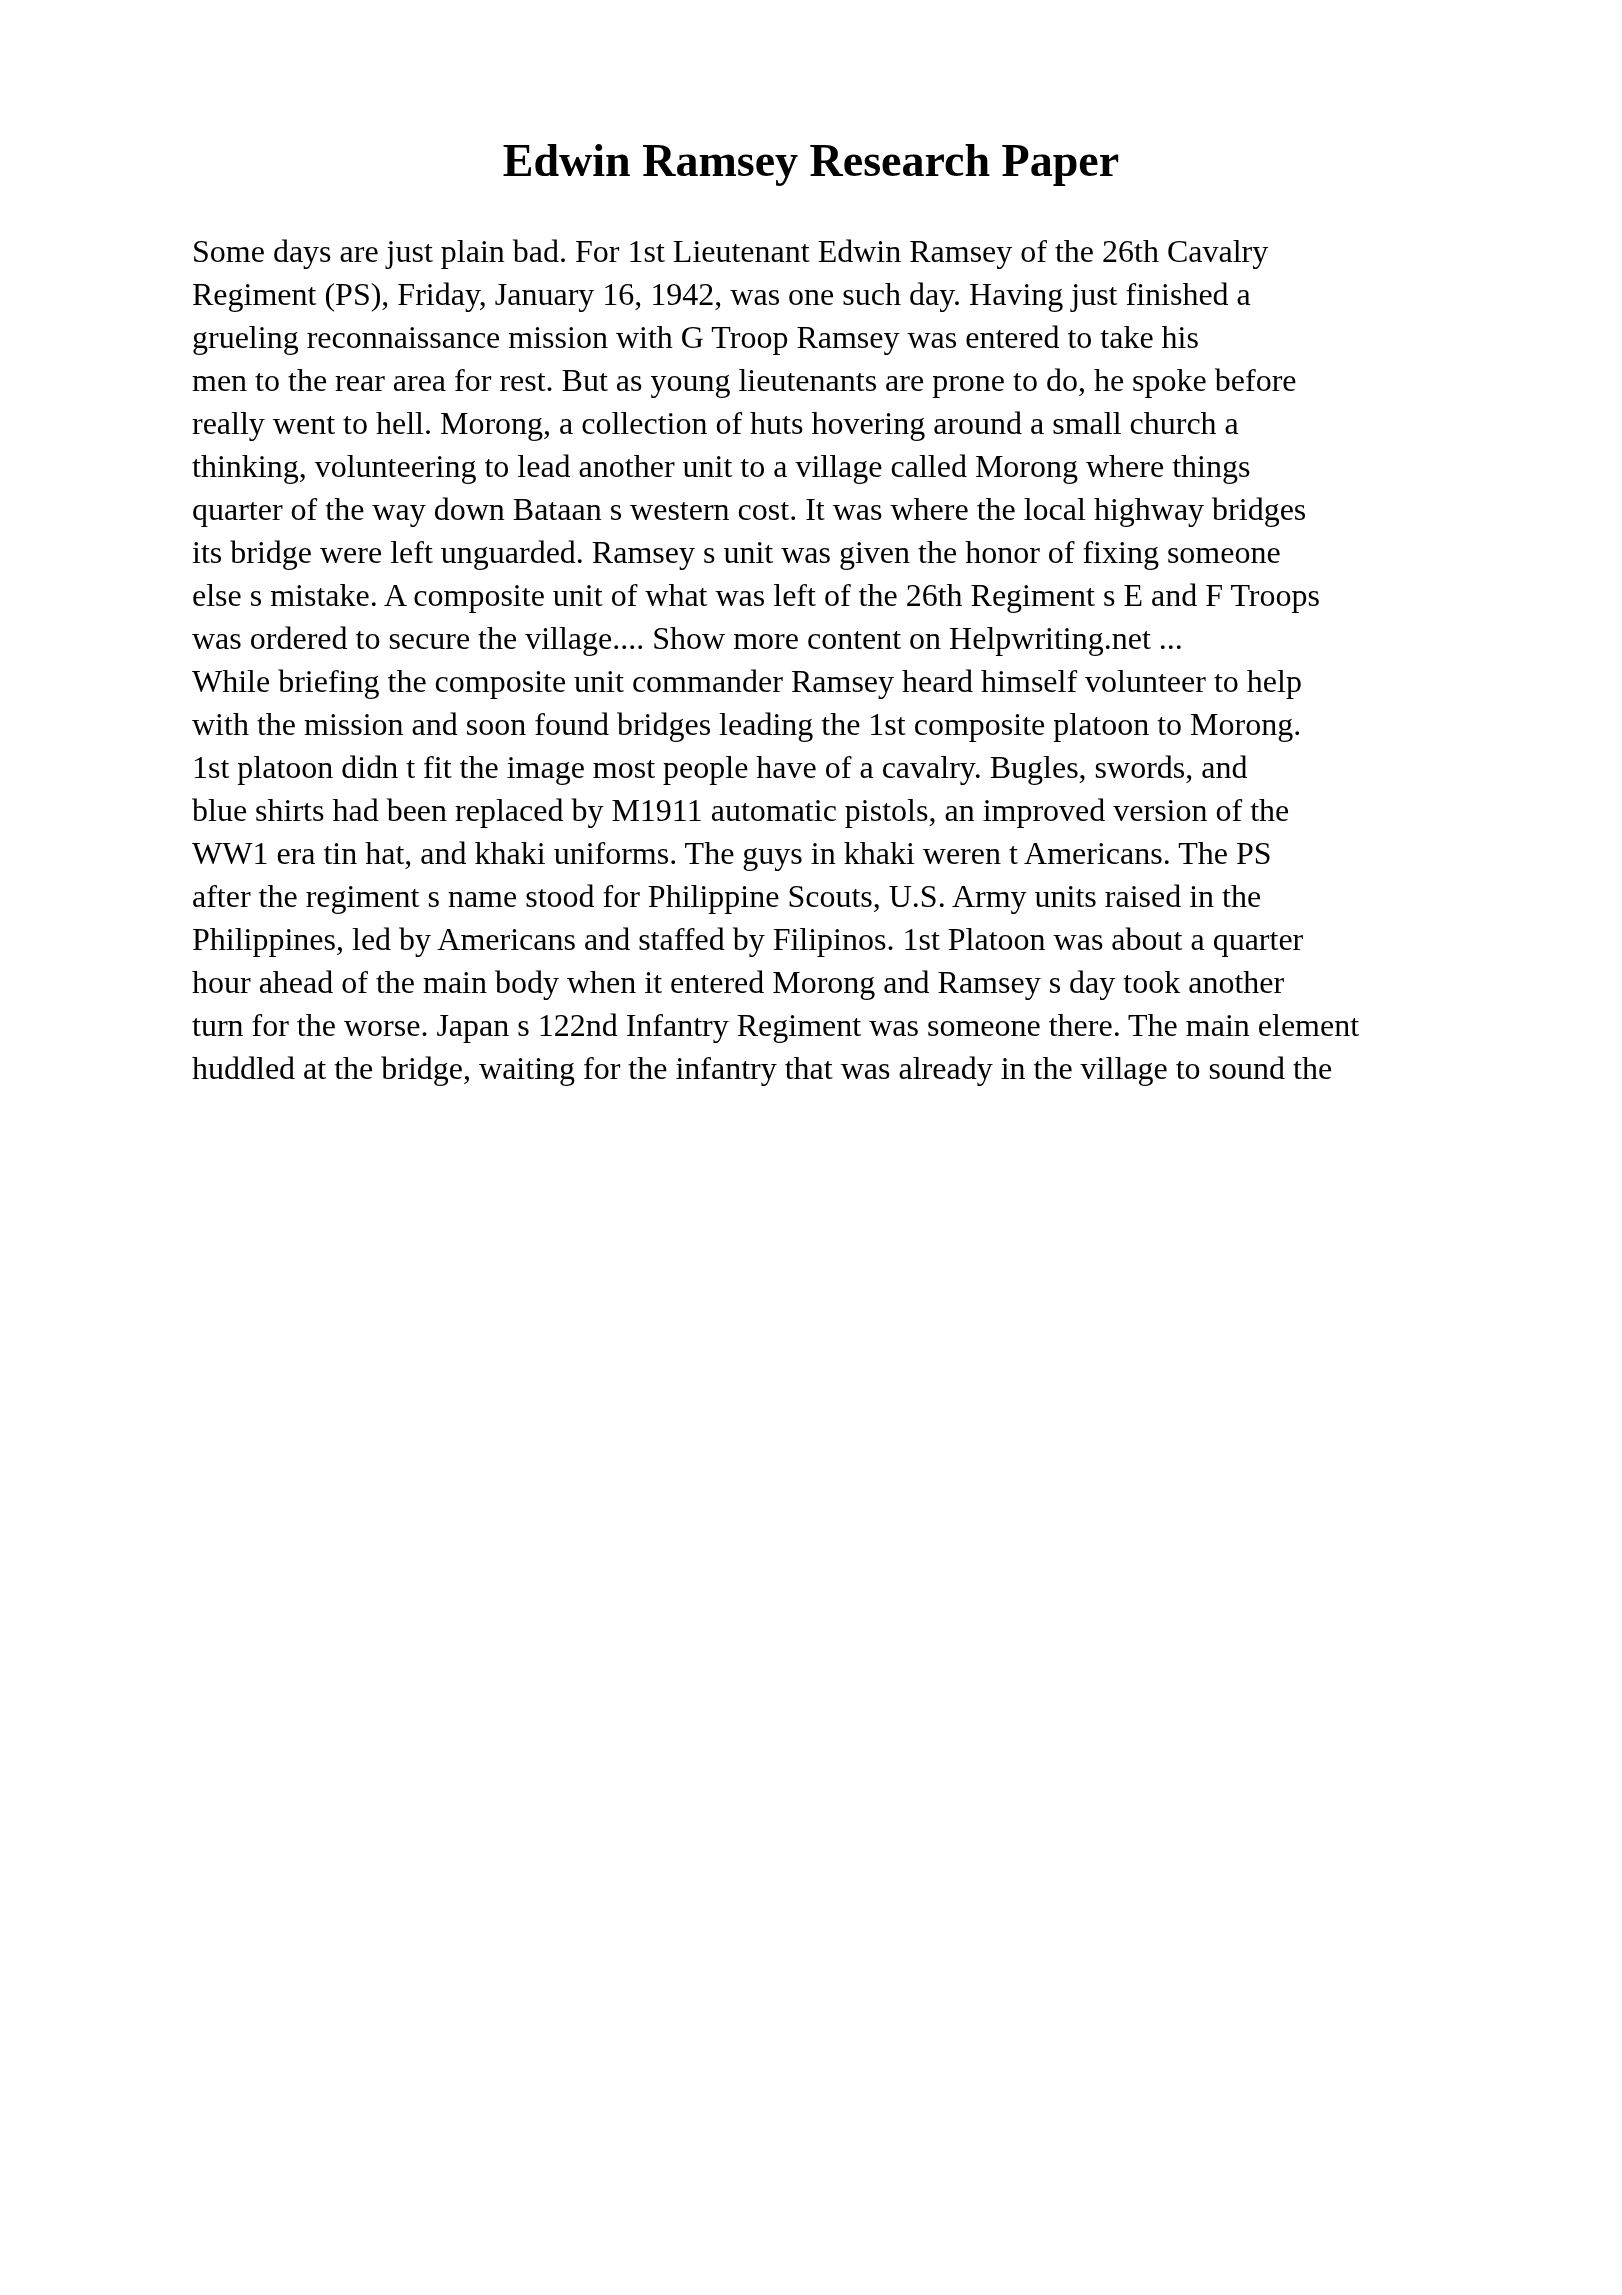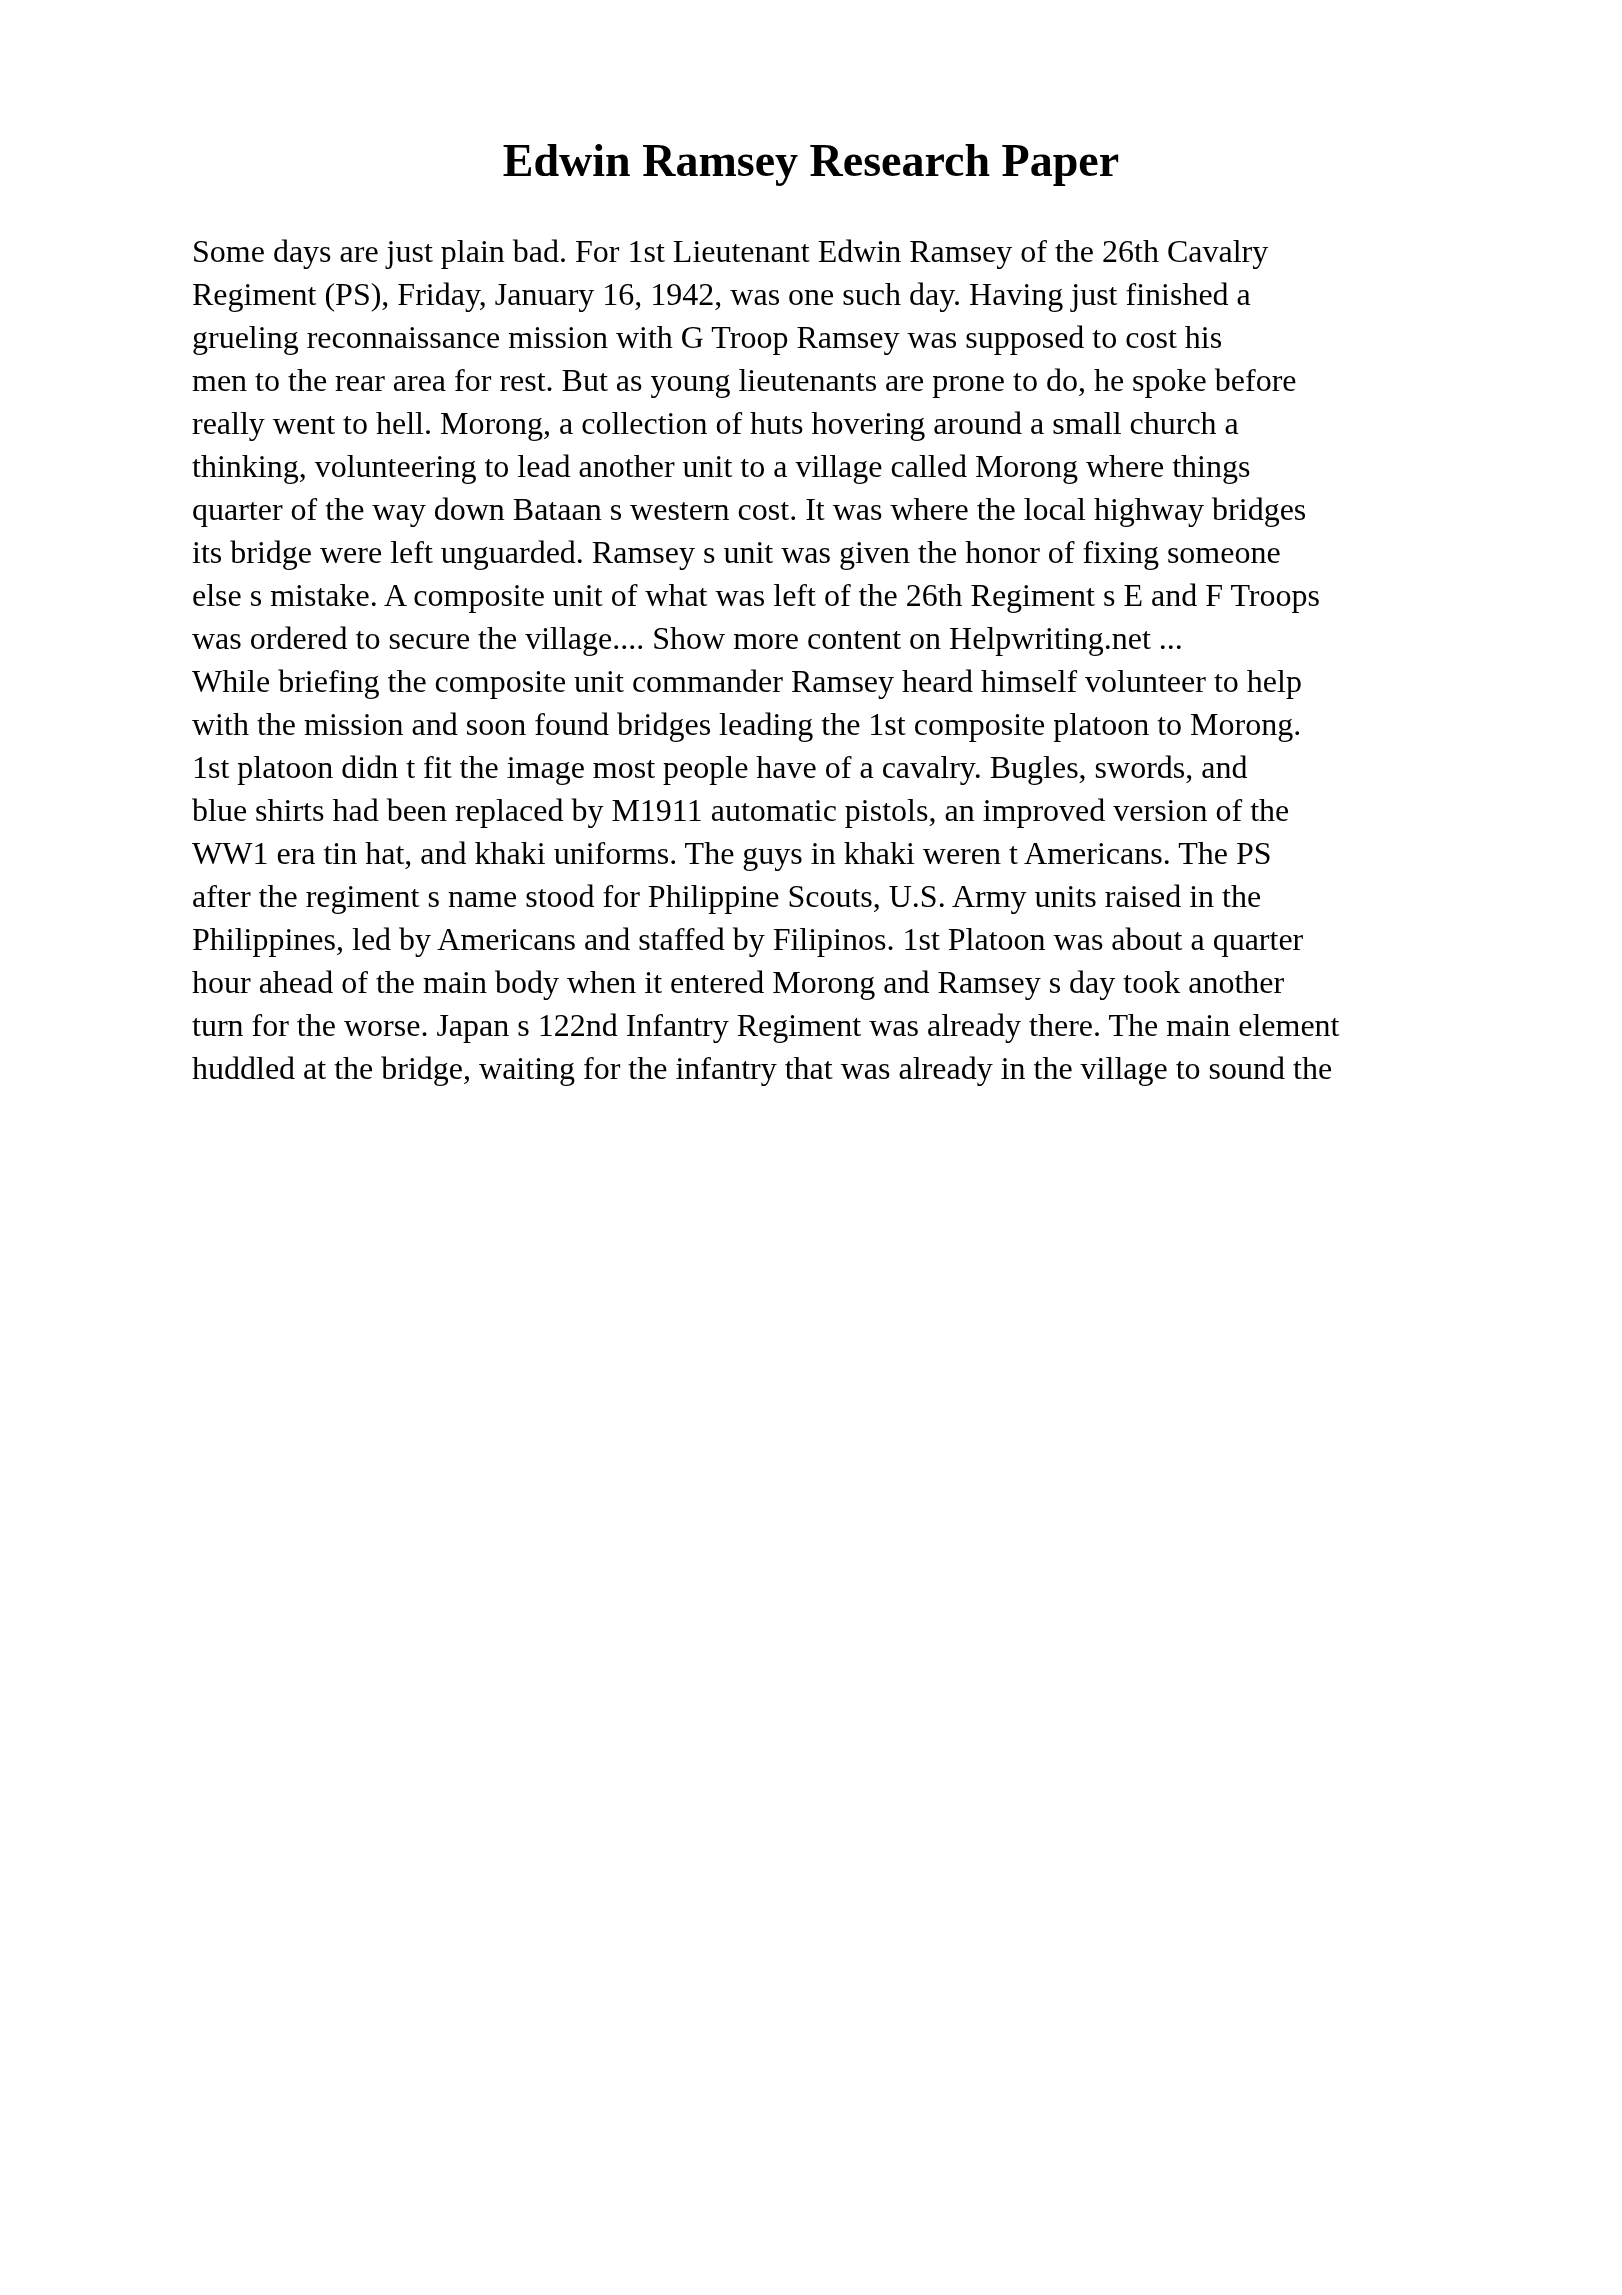--- a/index.html
+++ b/index.html
@@ -52,33 +52,33 @@
   </style>
 </head>
 <body>
 
 <div class="page">
   <h1 class="title">Edwin Ramsey Research Paper</h1>
 
   <div class="body-text">
     <span class="line">Some days are just plain bad. For 1st Lieutenant Edwin Ramsey of the 26th Cavalry</span>
     <span class="line">Regiment (PS), Friday, January 16, 1942, was one such day. Having just finished a</span>
-    <span class="line">grueling reconnaissance mission with G Troop Ramsey was supposed to cost his</span>
+    <span class="line">grueling reconnaissance mission with G Troop Ramsey was entered to take his</span>
     <span class="line">men to the rear area for rest. But as young lieutenants are prone to do, he spoke before</span>
     <span class="line">really went to hell. Morong, a collection of huts hovering around a small church a</span>
     <span class="line">thinking, volunteering to lead another unit to a village called Morong where things</span>
     <span class="line">quarter of the way down Bataan s western cost. It was where the local highway bridges</span>
     <span class="line">its bridge were left unguarded. Ramsey s unit was given the honor of fixing someone</span>
     <span class="line">else s mistake. A composite unit of what was left of the 26th Regiment s E and F Troops</span>
     <span class="line">was ordered to secure the village.... Show more content on Helpwriting.net ...</span>
     <span class="line">While briefing the composite unit commander Ramsey heard himself volunteer to help</span>
     <span class="line">with the mission and soon found bridges leading the 1st composite platoon to Morong.</span>
     <span class="line">1st platoon didn t fit the image most people have of a cavalry. Bugles, swords, and</span>
     <span class="line">blue shirts had been replaced by M1911 automatic pistols, an improved version of the</span>
     <span class="line">WW1 era tin hat, and khaki uniforms. The guys in khaki weren t Americans. The PS</span>
     <span class="line">after the regiment s name stood for Philippine Scouts, U.S. Army units raised in the</span>
     <span class="line">Philippines, led by Americans and staffed by Filipinos. 1st Platoon was about a quarter</span>
     <span class="line">hour ahead of the main body when it entered Morong and Ramsey s day took another</span>
-    <span class="line">turn for the worse. Japan s 122nd Infantry Regiment was already there. The main element</span>
+    <span class="line">turn for the worse. Japan s 122nd Infantry Regiment was someone there. The main element</span>
     <span class="line">huddled at the bridge, waiting for the infantry that was already in the village to sound the</span>
   </div>
 </div>
 
 
 </body></html>

